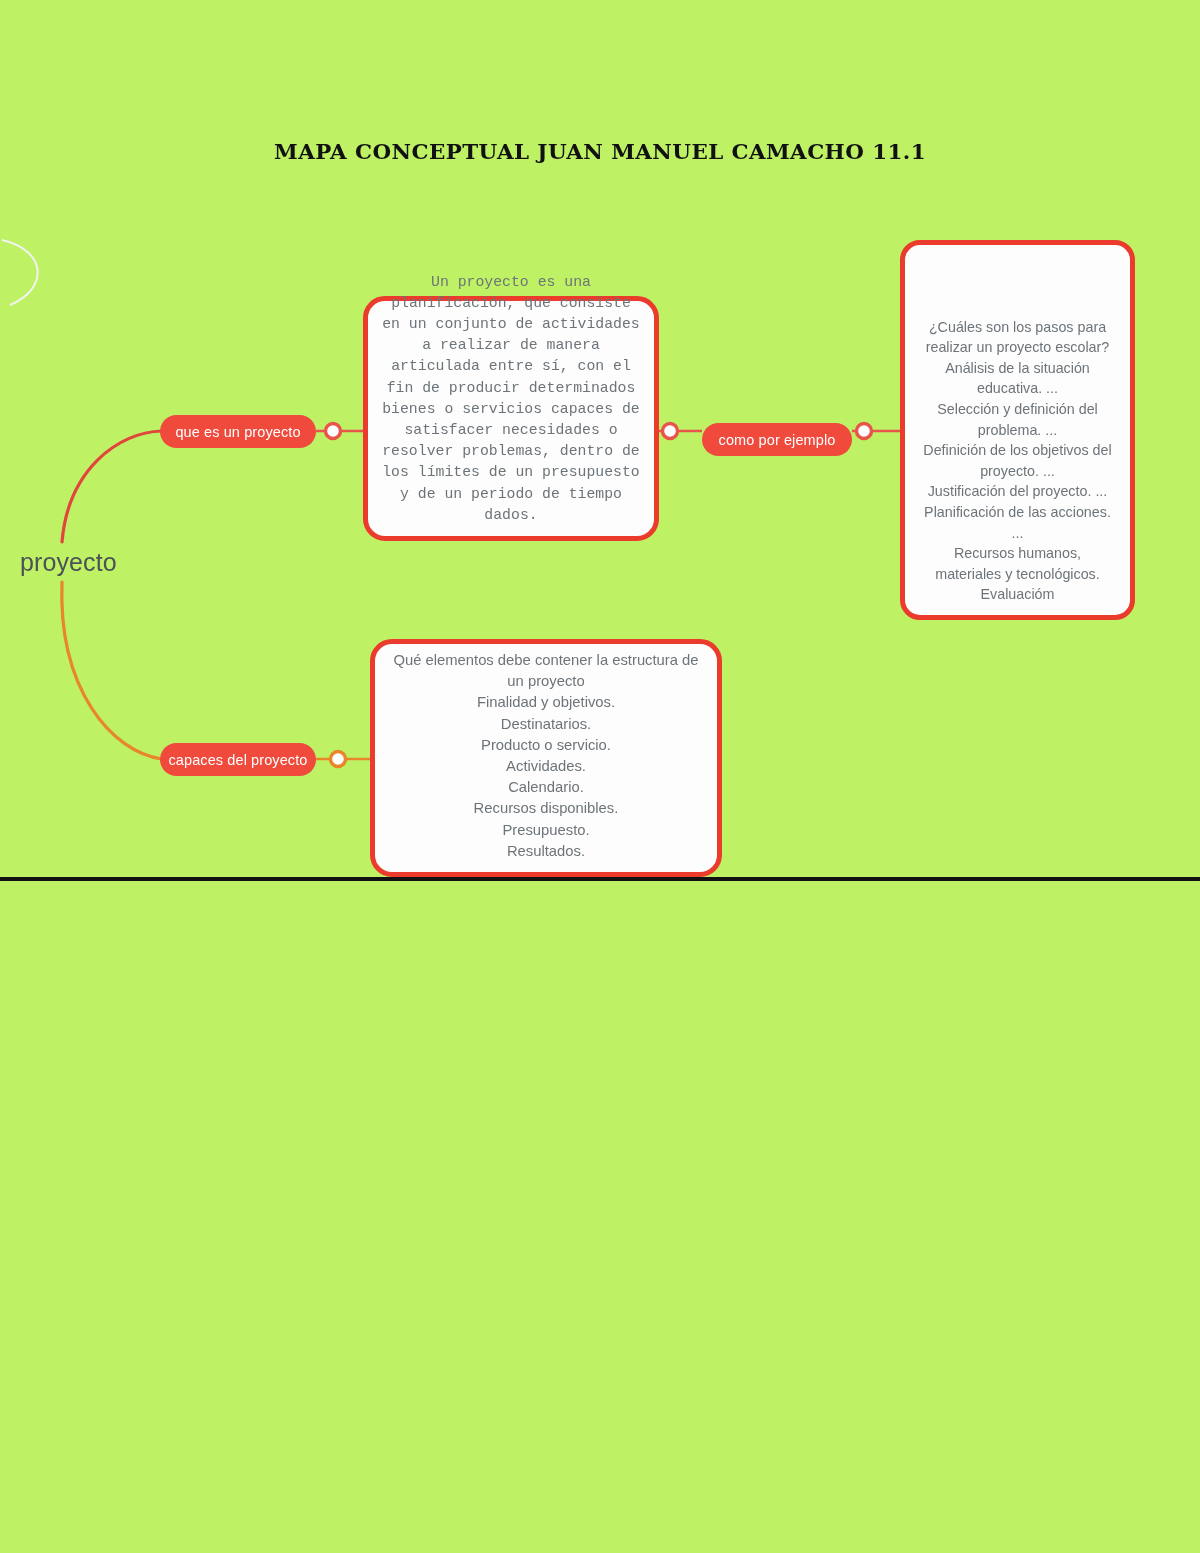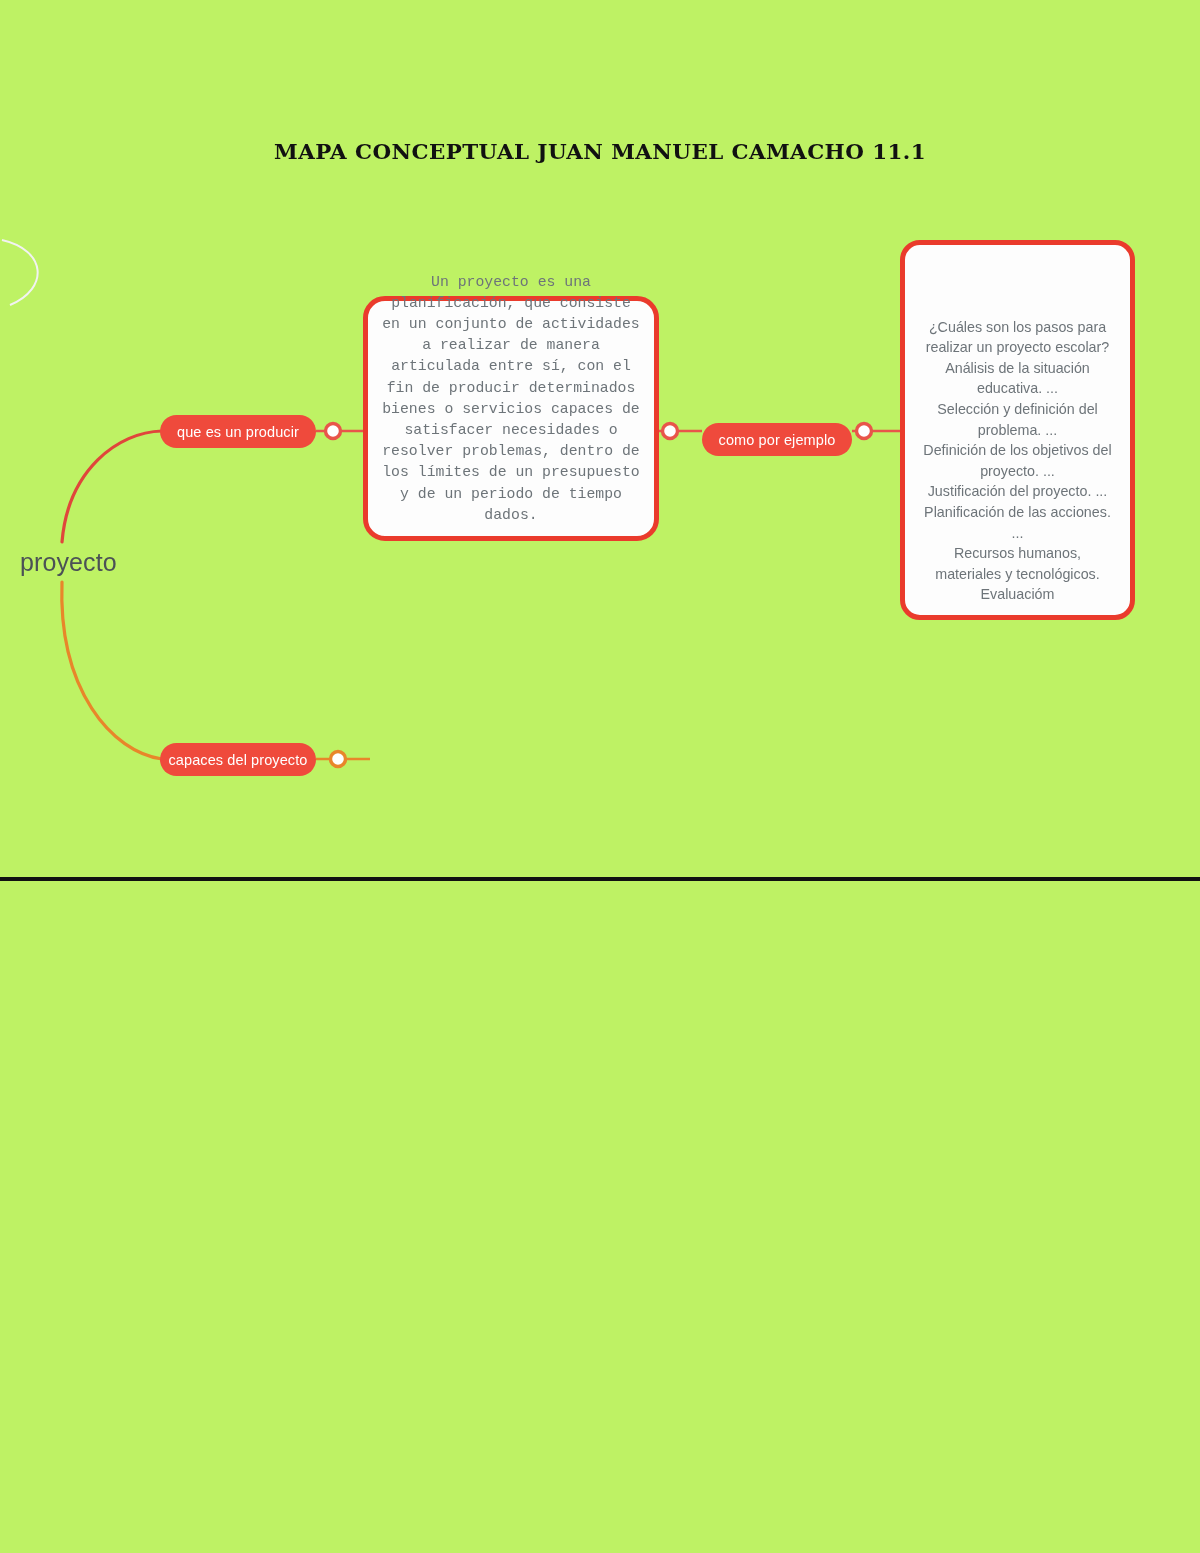--- a/index.html
+++ b/index.html
@@ -170,21 +170,21 @@
     <line x1="852" y1="431" x2="900" y2="431" stroke="#e8554a" stroke-width="2.6"></line>
     <circle cx="864" cy="431" r="7.5" fill="#ffffff" stroke="#e8554a" stroke-width="3.4"></circle>
 
     <line x1="316" y1="759" x2="370" y2="759" stroke="#e8862a" stroke-width="2.6"></line>
     <circle cx="338" cy="759" r="7.5" fill="#ffffff" stroke="#e8862a" stroke-width="3.4"></circle>
   </svg>
 
   <div id="root-node">proyecto</div>
 
   <div id="pill-que" class="pill">
-    <span>que es un producir</span>
+    <span>que es un proyecto</span>
   </div>
 
   <div id="pill-partes" class="pill">
     <span>capaces del proyecto</span>
   </div>
 
   <div id="pill-ejemplo" class="pill">
     <span>como por ejemplo</span>
   </div>
 
@@ -196,16 +196,27 @@
     <span class="box-text">¿Cuáles son los pasos para realizar un proyecto escolar?
 Análisis de la situación educativa. ...
 Selección y definición del problema. ...
 Definición de los objetivos del proyecto. ...
 Justificación del proyecto. ...
 Planificación de las acciones. ...
 Recursos humanos, materiales y tecnológicos.
 Evaluacióm</span>
   </div>
 
+  <div id="box-elementos" class="box">
+    <span class="box-text">Qué elementos debe contener la estructura de un proyecto
+Finalidad y objetivos.
+Destinatarios.
+Producto o servicio.
+Actividades.
+Calendario.
+Recursos disponibles.
+Presupuesto.
+Resultados.</span>
+  </div>
 
   <div id="bottom-rule"></div>
 
 </div>
 
 </body></html>

